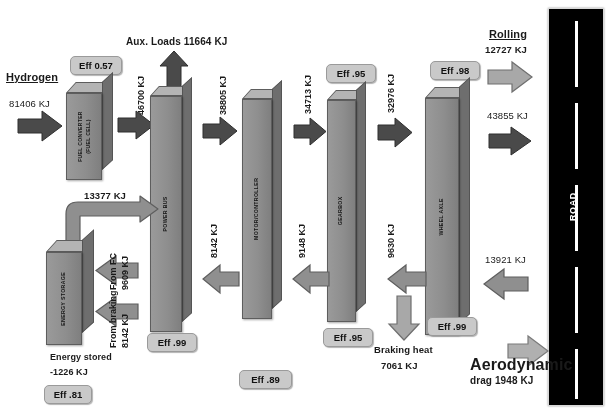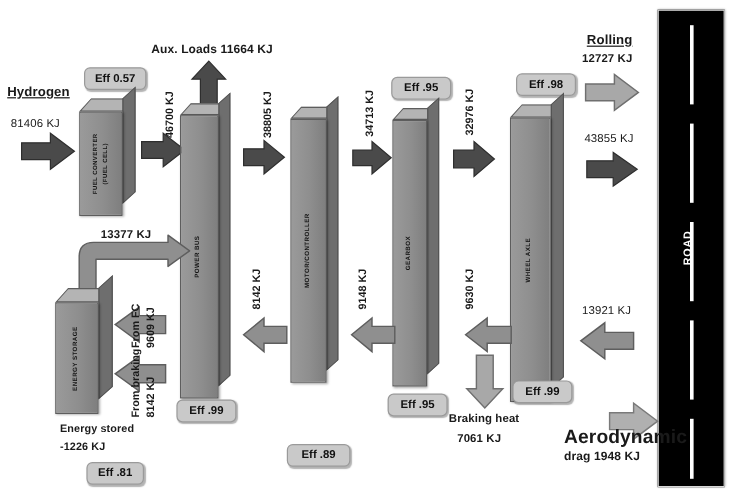--- a/index.html
+++ b/index.html
@@ -235,15 +235,15 @@
   <div class="arw" style="left:96px;top:297px;">
     <svg width="42" height="29" viewBox="0 0 42 29">
       <polygon points="42,7 20,7 20,0 0,14.5 20,29 20,22 42,22" fill="#8f8f8f" stroke="#5e5e5e" stroke-width="1.2"></polygon>
     </svg>
   </div>
   <div class="vtxt" style="left:108px;top:348px;">From braking</div>
   <div class="vtxt" style="left:120px;top:348px;">8142 KJ</div>
 
   <div class="txt" style="left:50px;top:352px;font-size:9px;">Energy stored</div>
   <div class="txt" style="left:50px;top:367px;font-size:9px;">-1226  KJ</div>
-  <div class="eff" style="left:44px;top:385px;width:46px;height:17px;margin-left:28px;">Eff .81</div>
+  <div class="eff" style="left:44px;top:385px;width:46px;height:17px;">Eff .81</div>
 
 </div>
 
 </body></html>

